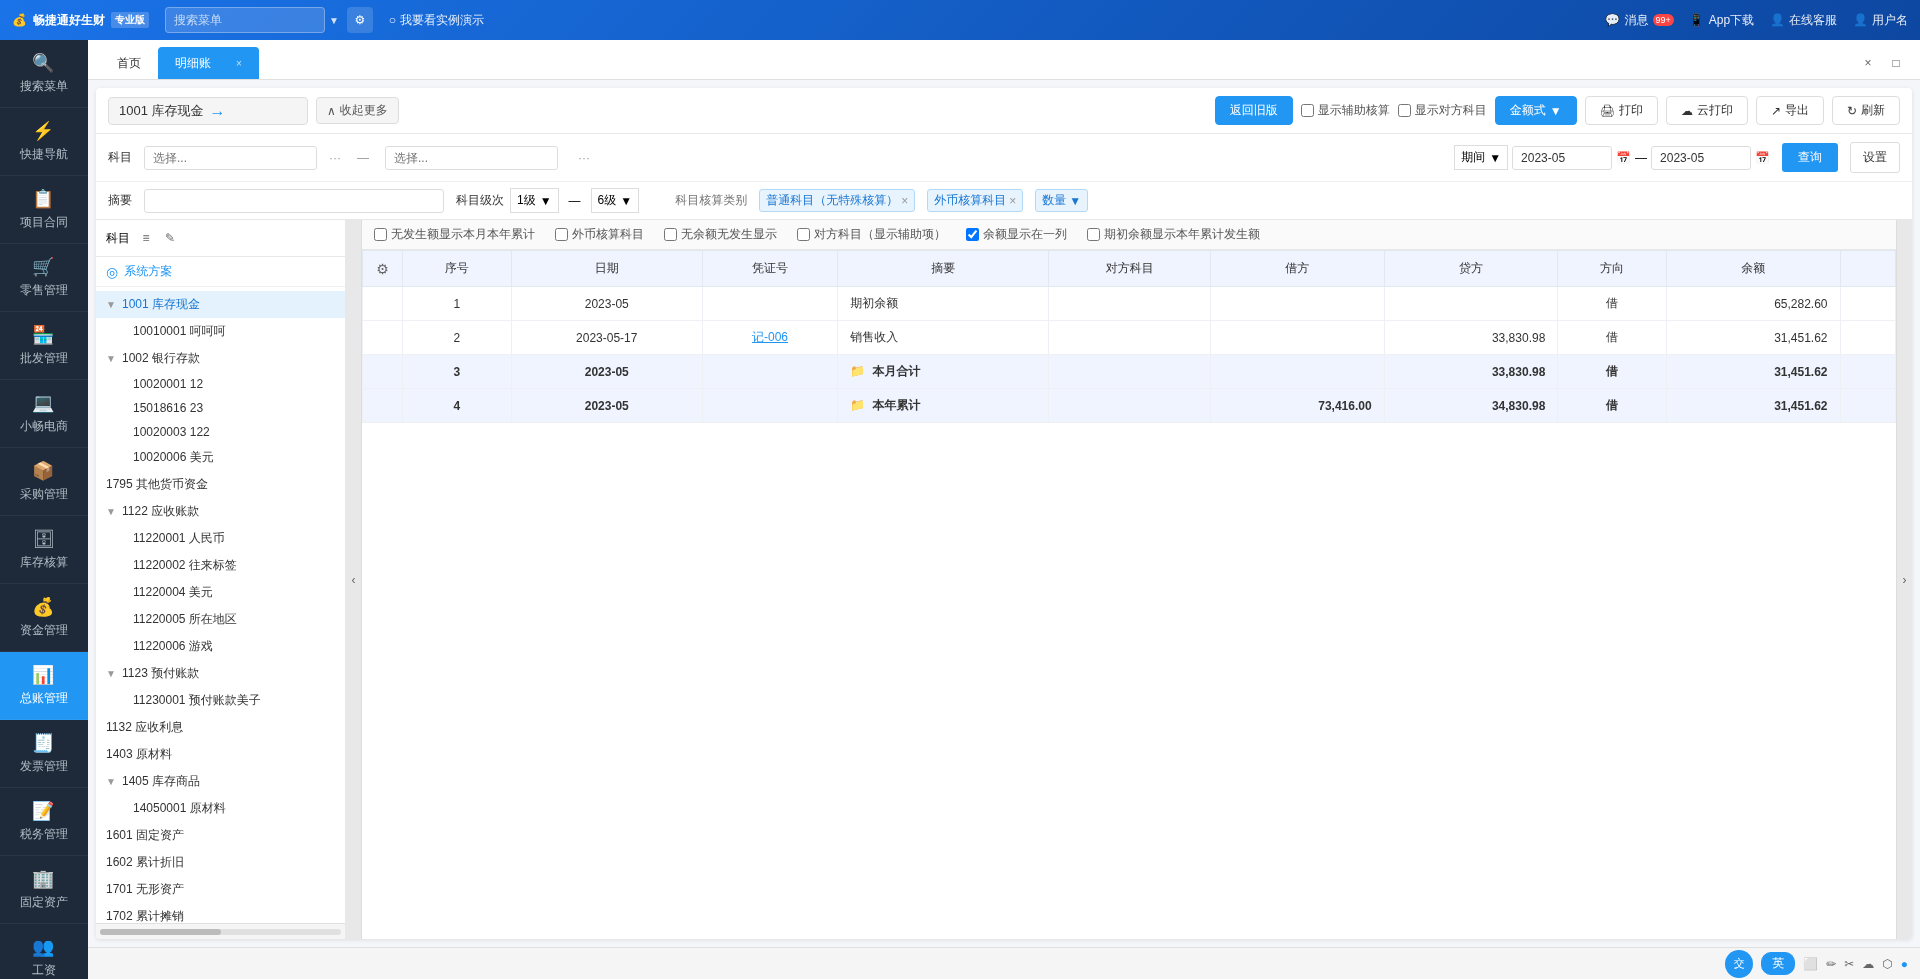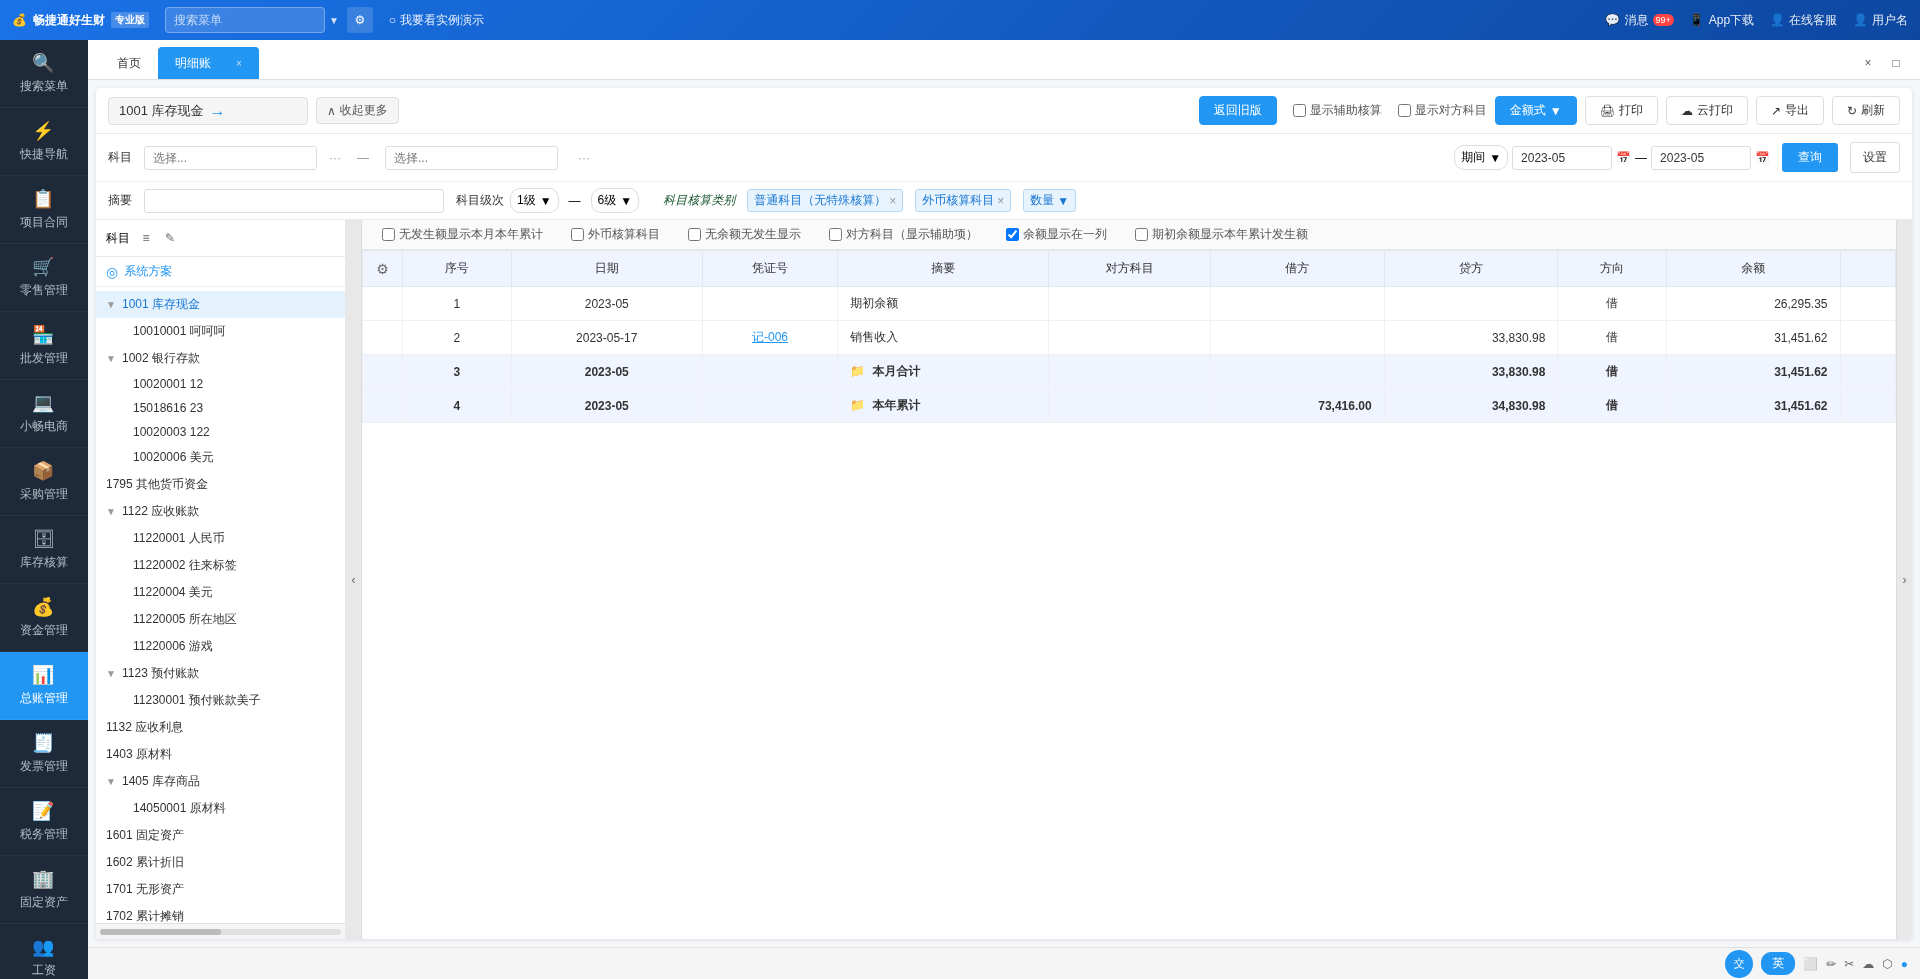--- a/index.html
+++ b/index.html
@@ -258,21 +258,20 @@
       color: white;
       border-color: #2196f3;
     }
     .checkbox-group {
       display: flex;
       align-items: center;
       gap: 4px;
       font-size: 12px;
       color: #555;
       cursor: pointer;
-      margin-left: 8px;
     }
     .checkbox-group input { cursor: pointer; }
 
     
     .filter-area {
       display: flex;
       flex-direction: column;
       border-bottom: 1px solid #e8e8e8;
       flex-shrink: 0;
     }
@@ -329,21 +328,21 @@
       cursor: pointer;
       font-size: 12px;
     }
     .level-select {
       display: flex;
       align-items: center;
       gap: 6px;
     }
     .select-box {
       border: 1px solid #ddd;
-      border-radius: 10px;
+      border-radius: 0;
       padding: 3px 6px;
       font-size: 12px;
       background: white;
       cursor: pointer;
       display: flex;
       align-items: center;
       gap: 4px;
     }
     .tag-item {
       background: #e8f4fd;
@@ -763,21 +762,21 @@
             <div class="select-box">
               <span>1级</span>
               <span>▼</span>
             </div>
             <span style="padding:0 4px;">—</span>
             <div class="select-box">
               <span>6级</span>
               <span>▼</span>
             </div>
           </div>
-          <span style="color:#14532d;margin-left:12px;font-style:italic;">科目核算类别</span>
+          <span style="color:#737373;margin-left:24px;">科目核算类别</span>
           <span class="tag-item">
             <span>普通科目（无特殊核算）</span>
             <span class="tag-close">×</span>
           </span>
           <span class="tag-item">
             <span>外币核算科目</span>
             <span class="tag-close">×</span>
           </span>
           <span class="tag-item">
             <span>数量</span>
@@ -970,21 +969,21 @@
                   <td class="text-left">
                     <span>期初余额</span>
                   </td>
                   <td></td>
                   <td class="text-right"></td>
                   <td class="text-right"></td>
                   <td>
                     <span>借</span>
                   </td>
                   <td class="text-right">
-                    <span>26,295.35</span>
+                    <span>65,282.60</span>
                   </td>
                   <td></td>
                 </tr>
                 <tr>
                   <td></td>
                   <td>
                     <span>2</span>
                   </td>
                   <td>
                     <span>2023-05-17</span>

